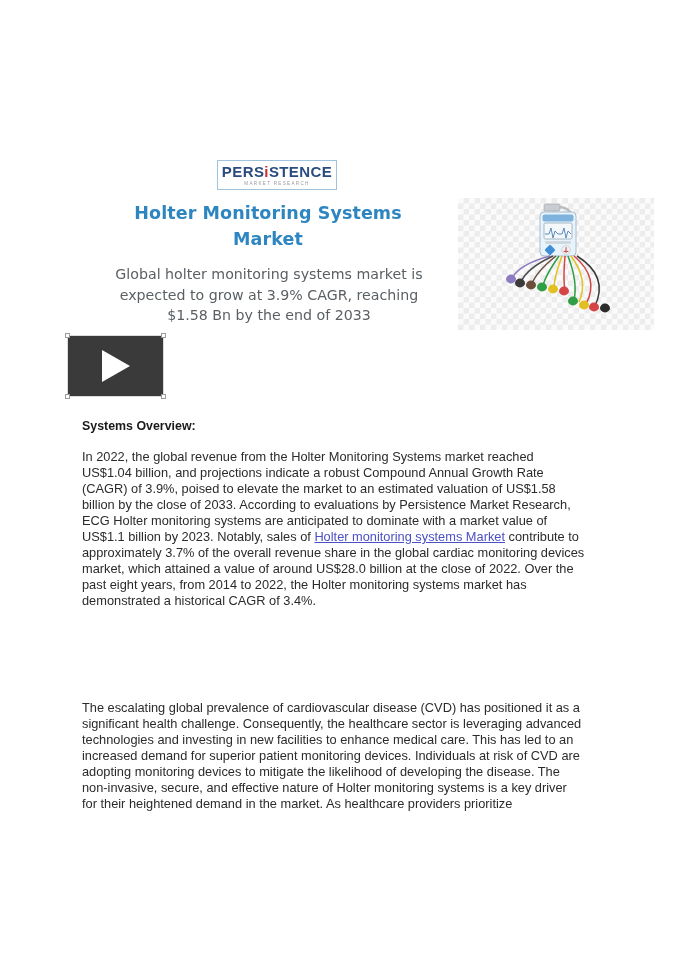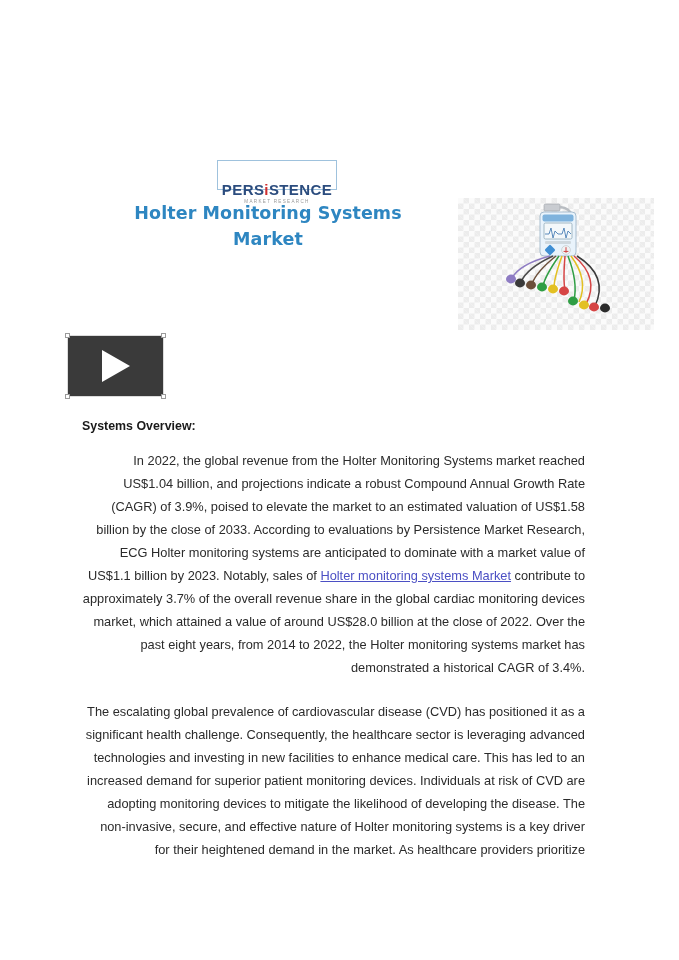--- a/index.html
+++ b/index.html
@@ -51,21 +51,21 @@
     left: 155px;
     top: 8px;
     width: 120px;
     height: 30px;
     border: 1.3px solid #9fc2dd;
     box-sizing: border-box;
     background: #ffffff;
     text-align: center;
   }
   .pmr-logo-word {
-    margin-top: 21px;
+    margin-top: 3px;
     font-size: 15px;
     font-weight: bold;
     letter-spacing: 0.4px;
     line-height: 15px;
     color: #2b4c7e;
     font-family: "Liberation Sans", sans-serif;
   }
   .pmr-logo-word .dot-i { color: #cf2e2e; }
   .pmr-logo-sub {
     margin-top: 1px;
@@ -159,23 +159,23 @@
     font-size: 12.4px;
     font-weight: bold;
     color: #1a1a1a;
   }
 
   .body-copy {
     position: absolute;
     left: 82px;
     width: 503px;
     font-size: 12.8px;
-    line-height: 23px;
+    line-height: 16px;
     color: #2b2b2b;
-    text-align: right;
+    text-align: left;
   }
   .para-1 { top: 449px; }
   .para-2 { top: 700px; }
 
   .body-copy p { margin: 0; }
 
   a.inline-link {
     color: #4b4fc4;
     text-decoration: underline;
   }
@@ -188,20 +188,21 @@
 
   <div class="banner">
 
     <div class="pmr-logo">
       <div class="pmr-logo-word"><span>PERS</span><span class="dot-i">i</span><span>STENCE</span></div>
       <div class="pmr-logo-sub">MARKET RESEARCH</div>
     </div>
 
     <div class="banner-title">Holter Monitoring Systems Market</div>
 
+    <div class="banner-sub">Global holter monitoring systems market is expected to grow at 3.9% CAGR, reaching $1.58 Bn by the end of 2033</div>
 
     <div class="device-figure">
       <svg class="device-svg" width="196" height="132" viewBox="0 0 196 132">
 
         <rect x="86" y="6" width="16" height="7" rx="1.5" fill="#c9ccd1" stroke="#9aa0a6" stroke-width="0.6"></rect>
         <path d="M102 9 q10 1 12 9 q2 7 -1 14" fill="none" stroke="#b9bdc2" stroke-width="2.4"></path>
 
         <rect x="82" y="14" width="36" height="44" rx="4" fill="#e9f3fb" stroke="#9fb7c9" stroke-width="0.9"></rect>
         <rect x="84.5" y="16.5" width="31" height="7" rx="2" fill="#7fb3dd"></rect>
 

